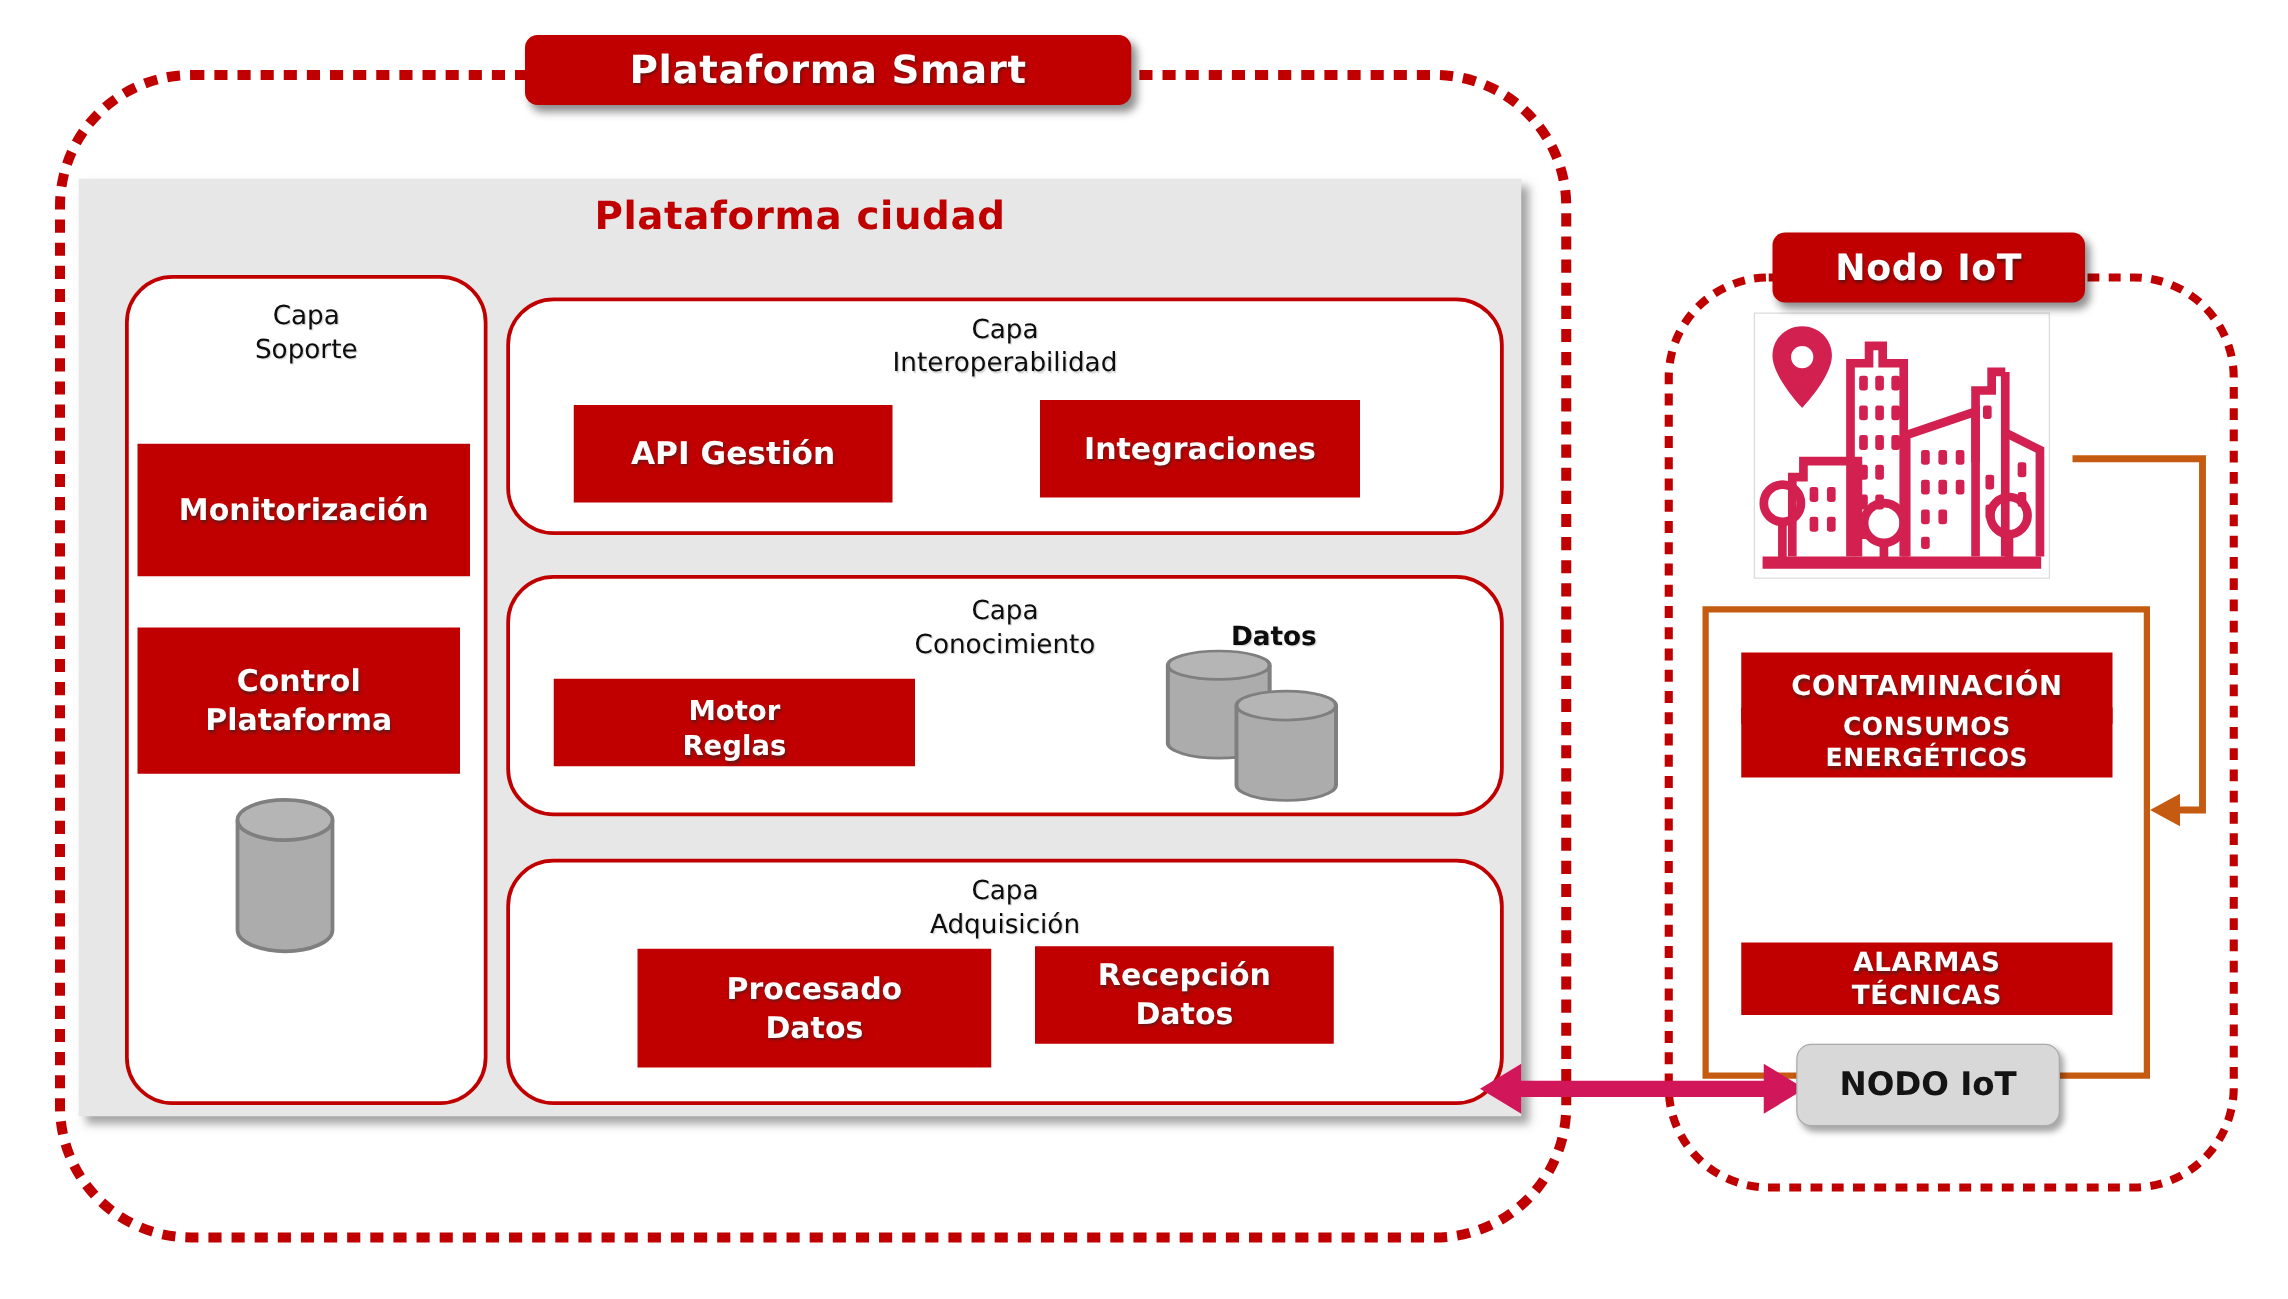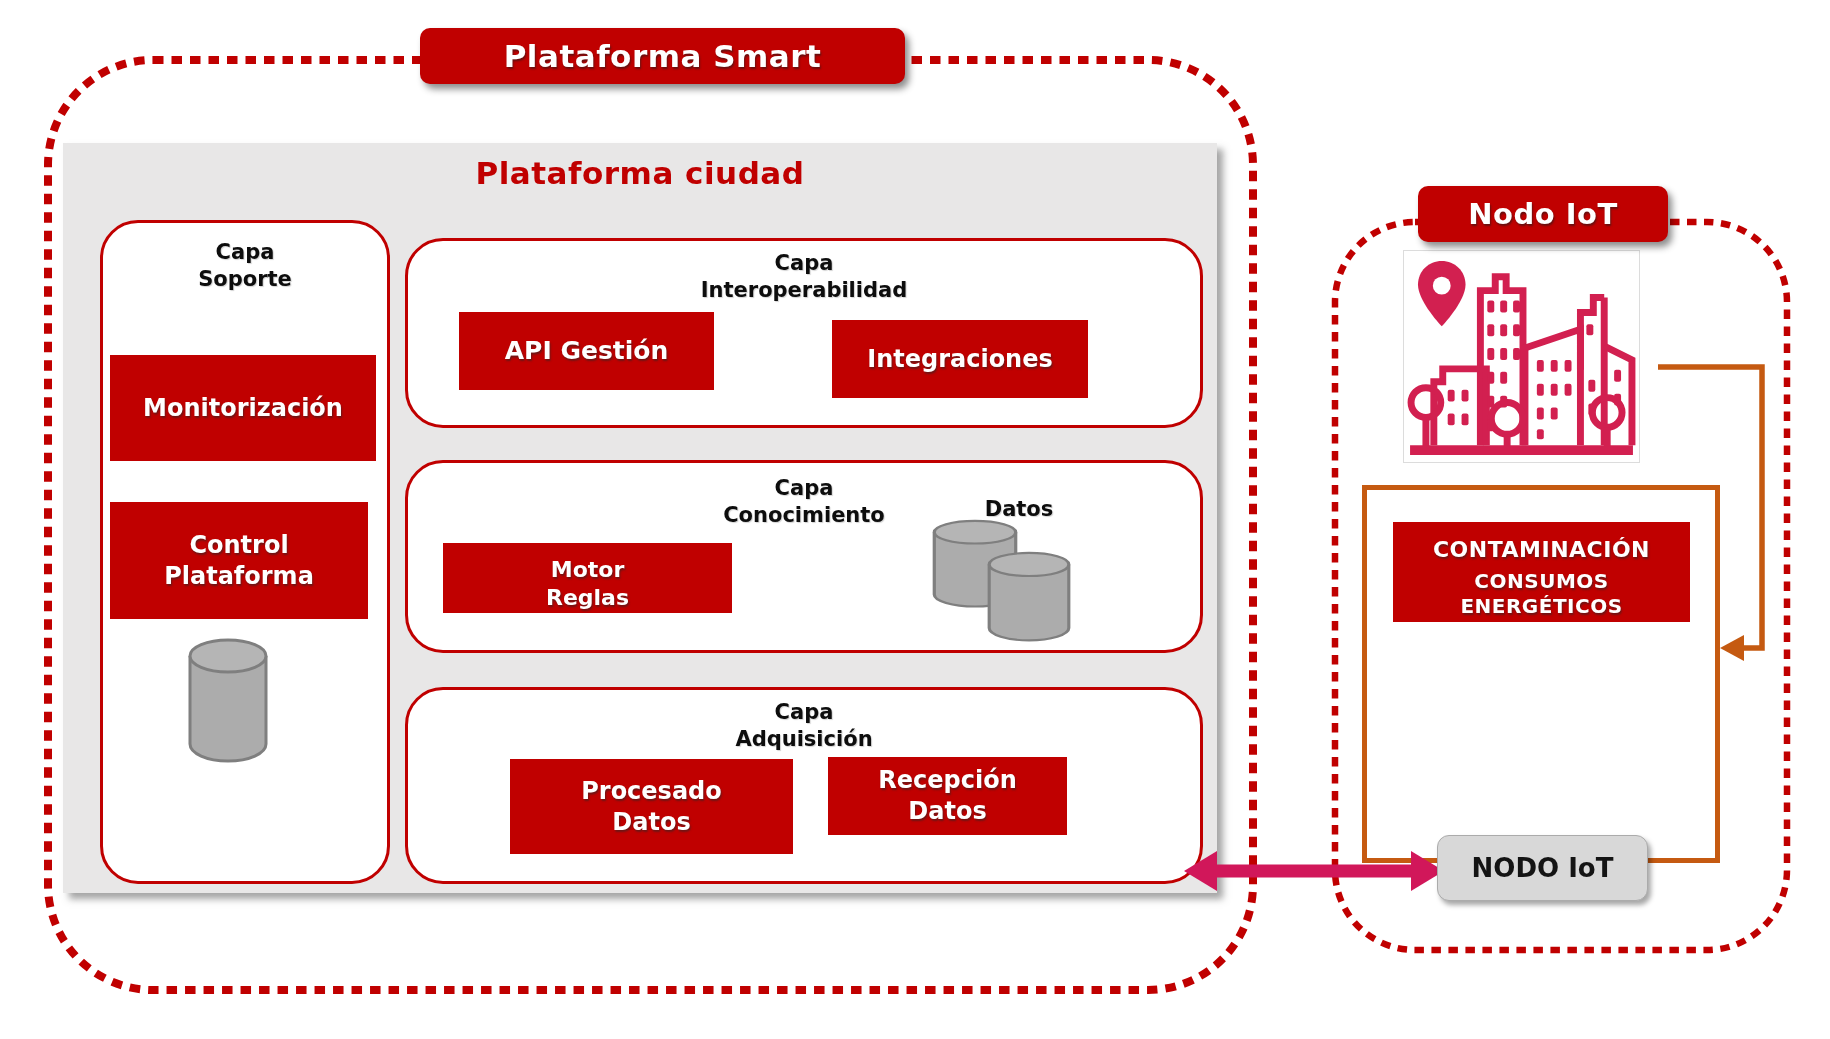--- a/index.html
+++ b/index.html
@@ -33,39 +33,39 @@
     position:absolute;z-index:3;background:#fff;border:3px solid var(--red);
     border-radius:38px;box-sizing:border-box;
   }
   #layer-soporte{left:100px;top:220px;width:290px;height:664px;}
   #layer-interoperabilidad{left:405px;top:238px;width:798px;height:190px;}
   #layer-conocimiento{left:405px;top:460px;width:798px;height:193px;}
   #layer-adquisicion{left:405px;top:687px;width:798px;height:197px;}
 
   .layer-title{
     position:absolute;left:0;width:100%;text-align:center;color:#0d0d0d;
-    font-weight:bold;font-size:21px;line-height:1.28;
+    font-weight:normal;font-size:21px;line-height:1.28;
     text-shadow:1px 1px 1px rgba(0,0,0,.18);
   }
   .layer-title .ln{display:block;}
   #layer-soporte .layer-title{top:16px;}
   #layer-interoperabilidad .layer-title,
   #layer-adquisicion .layer-title{top:9px;}
   #layer-conocimiento .layer-title{top:12px;}
 
   .btn{
     position:absolute;z-index:6;background:var(--red);color:#fff;font-weight:bold;
     display:flex;flex-direction:column;align-items:center;justify-content:center;
     text-align:center;text-shadow:1px 2px 2px rgba(40,40,40,.55);line-height:1.28;
   }
   .btn .ln{display:block;}
 
   #btn-monitorizacion{left:110px;top:355px;width:266px;height:106px;font-size:24px;}
   #btn-control{left:110px;top:502px;width:258px;height:117px;font-size:24px;text-align:center;}
-  #btn-api{left:459px;top:312px;width:255px;height:78px;font-size:25px;}
+  #btn-api{left:459px;top:324px;width:255px;height:78px;font-size:25px;}
   #btn-integraciones{left:832px;top:320px;width:256px;height:78px;font-size:24px;}
   #btn-motor{left:443px;top:543px;width:289px;height:70px;font-size:22px;line-height:1.3;justify-content:flex-end;}
   #btn-procesado{left:510px;top:759px;width:283px;height:95px;font-size:24px;}
   #btn-recepcion{left:828px;top:757px;width:239px;height:78px;font-size:24px;}
 
   #datos-label{
     position:absolute;z-index:6;left:959px;top:497px;width:120px;text-align:center;
     color:#0d0d0d;font-weight:bold;font-size:21px;text-shadow:1px 1px 1px rgba(0,0,0,.18);
   }
   .cyl{position:absolute;z-index:5;}
@@ -249,20 +249,24 @@
   </div>
 
   <div id="sensor-frame"></div>
   <div class="btn sensor-btn" id="btn-contaminacion">
     <span class="ln">CONTAMINACIÓN</span>
   </div>
   <div class="btn sensor-btn" id="btn-consumos">
     <span class="ln">CONSUMOS</span>
     <span class="ln">ENERGÉTICOS</span>
   </div>
+  <div class="btn sensor-btn" id="btn-alarmas">
+    <span class="ln">ALARMAS</span>
+    <span class="ln">TÉCNICAS</span>
+  </div>
 
   <div id="nodo-iot-box">NODO IoT</div>
 
   <svg class="layer" id="overlay" viewBox="0 0 1830 1039">
     <g>
       <path d="M1205 871 H1423" style="stroke:var(--magenta);stroke-width:13;fill:none;"></path>
       <polygon points="1184,871 1217,851 1217,891" style="fill:var(--magenta);"></polygon>
       <polygon points="1444,871 1411,851 1411,891" style="fill:var(--magenta);"></polygon>
     </g>
   </svg>

